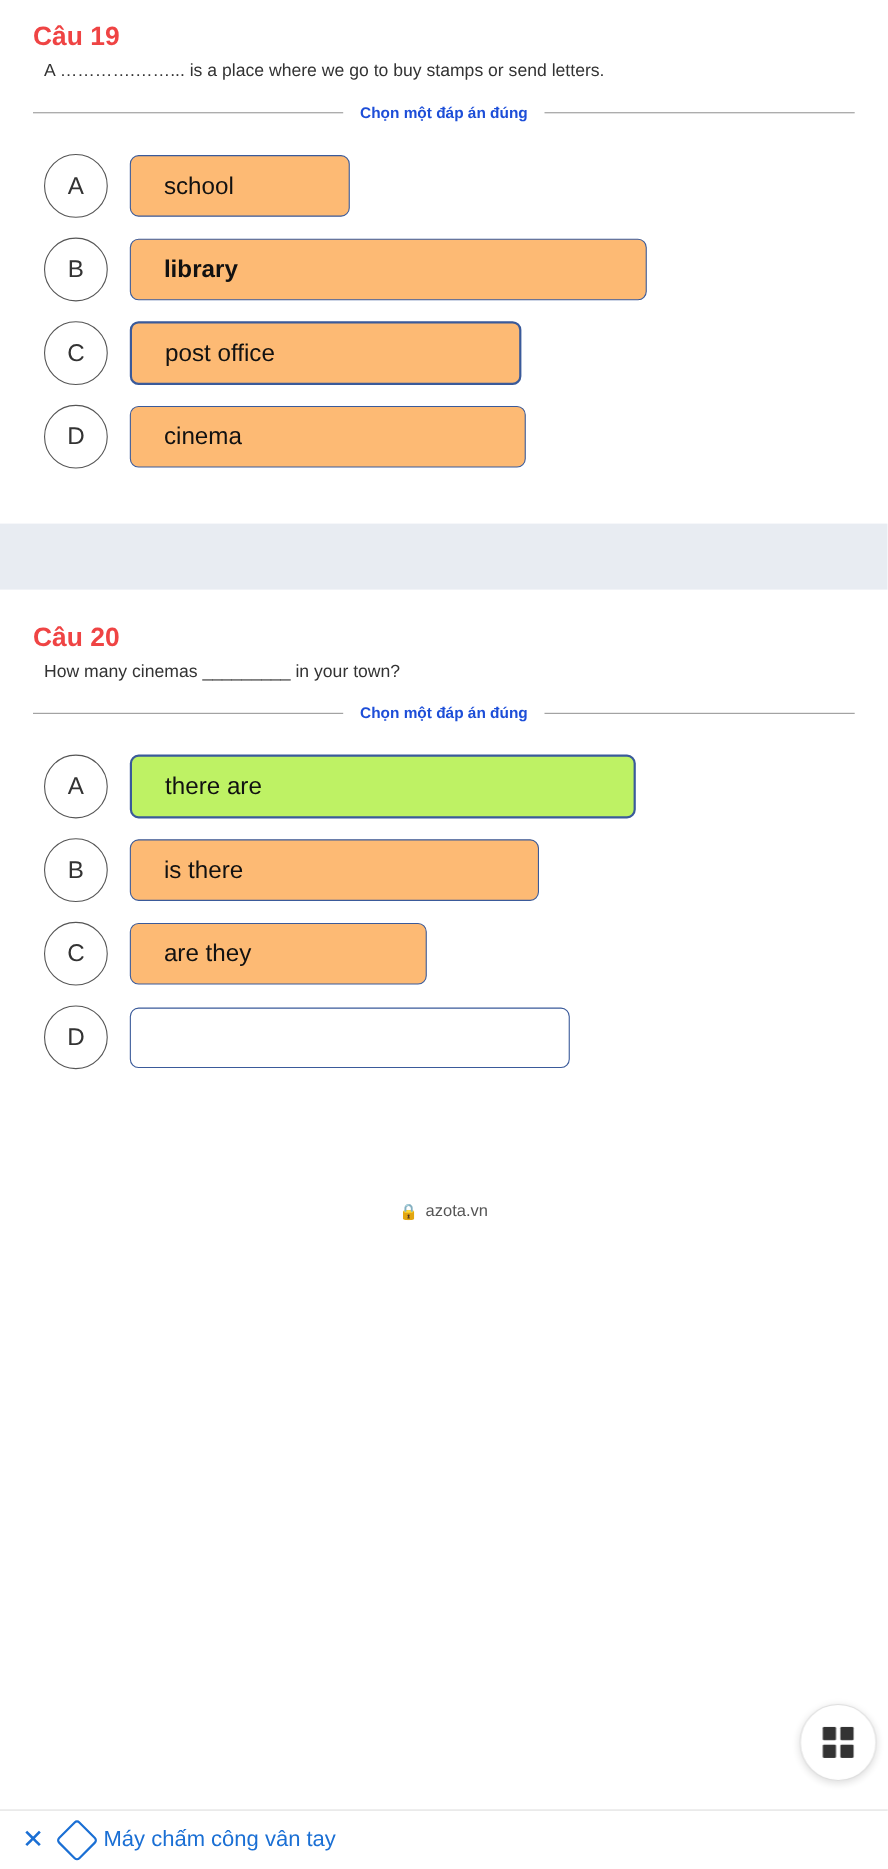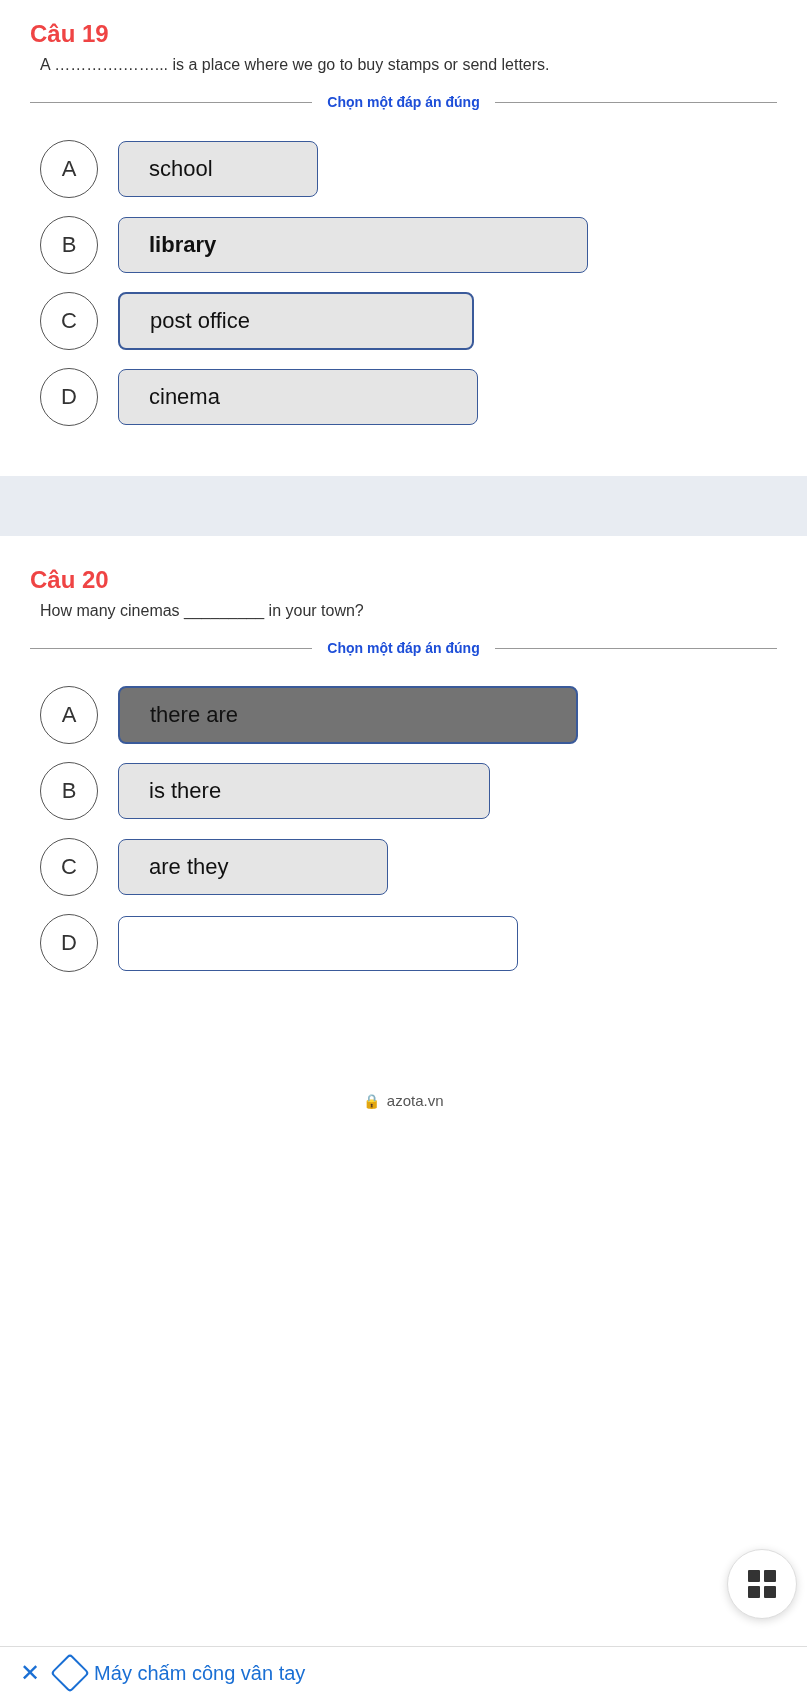--- a/index.html
+++ b/index.html
@@ -80,34 +80,34 @@
       flex-shrink: 0;
       background: #fff;
     }
 
     .option-box {
       border: 1.5px solid #3a5a9a;
       border-radius: 8px;
       padding: 14px 30px;
       font-size: 22px;
       color: #111;
-      background: #e5e5e5;
+      background: #fdba74;
       min-width: 200px;
     }
 
     
     .option-box.highlighted {
       border: 2px solid #3a5a9a;
       border-radius: 8px;
     }
 
     
     .option-box.selected-a {
       border: 2px solid #3a5a9a;
-      background: #737373;
+      background: #bef264;
     }
 
     .gray-divider {
       background: #e8ecf2;
       height: 60px;
       width: 100%;
       margin: 20px 0 0 0;
     }
 
     .bottom-bar {

